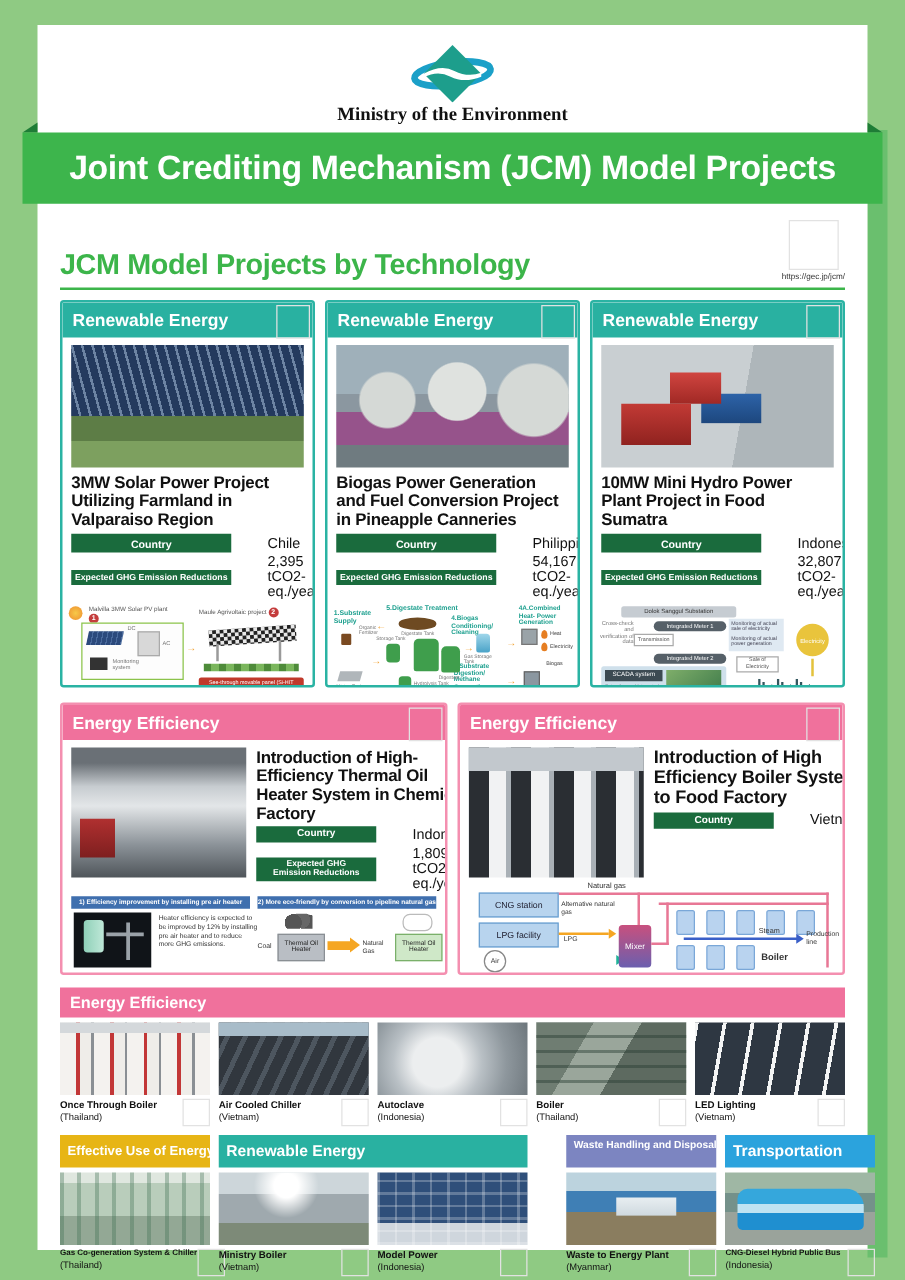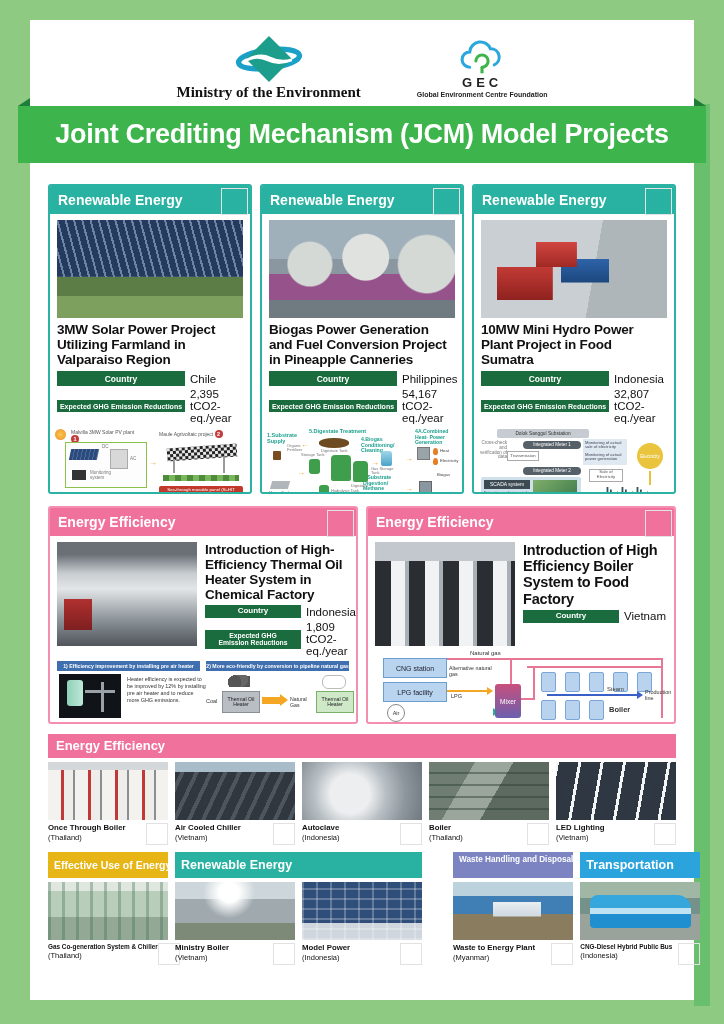--- a/index.html
+++ b/index.html
@@ -34,21 +34,21 @@
   
   .cards-row{display:flex;gap:8px;margin:8px 18px 0;}
   .pcard{flex:1;border:2px solid #2ab3a3;border-radius:3px;height:306px;position:relative;overflow:hidden;background:#fff;}
   .pcard-head{background:#29b1a1;color:#fff;font-weight:bold;font-size:14px;height:28px;line-height:28px;padding-left:8px;}
   .card-qr{position:absolute;top:2px;right:2px;width:25px;height:25px;}
   .pphoto{margin:6px 7px 0;height:98px;}
   .ptitle{margin:5px 7px 2px;font-size:13.5px;line-height:1.1;font-weight:bold;letter-spacing:-0.2px;color:#111;min-height:46px;}
   .prow{display:flex;align-items:center;gap:5px;margin:2px 7px 0;}
   .plabel{background:#1a6b3d;color:#fff;width:128px;text-align:center;font-size:8.5px;font-weight:bold;padding:2.5px 0;flex:none;}
   .plabel.tiny{font-size:7px;}
-  .pval{font-size:11.5px;color:#111;}
+  .pval{font-size:11.5px;color:#111;margin-left:24px;}
   .pdiag{position:relative;margin:5px 5px 0;height:80px;font-size:5.5px;}
   
   .abs{position:absolute;}
   .dlbl{position:absolute;font-weight:bold;color:#1ea08f;line-height:1.08;}
   .glbl{position:absolute;color:#777;line-height:1.05;}
   .numc{display:inline-block;width:8px;height:8px;border-radius:50%;background:#c43c3c;color:#fff;font-size:5.5px;line-height:8px;text-align:center;font-weight:bold;}
   .oar{position:absolute;color:#f0a030;font-weight:bold;font-size:8px;line-height:1;}
   .fact{width:13px;height:14px;background:#33565e;clip-path:polygon(0 100%,0 35%,12% 35%,12% 0,26% 0,26% 35%,38% 35%,38% 18%,52% 18%,52% 35%,62% 35%,62% 55%,100% 30%,100% 100%);}
   .flame{position:absolute;width:5px;height:7px;background:#e67e22;border-radius:50% 50% 50% 50%/60% 60% 40% 40%;}
   
@@ -127,33 +127,31 @@
 
     <div class="logos">
       <div class="moe">
         <svg width="78" height="46" viewBox="0 0 100 60">
           <ellipse cx="50" cy="30" rx="40" ry="12" fill="none" stroke="#1ba0c8" stroke-width="7" transform="rotate(-7 50 30)"></ellipse>
           <polygon points="50,0 80,30 50,60 20,30" fill="#1d9e8c"></polygon>
           <path d="M20,30 Q38,20 52,27 Q66,34 80,29 L80,33 Q62,40 48,33 Q34,26 20,34 Z" fill="#ffffff"></path>
         </svg>
         <div class="moe-name">Ministry of the Environment</div>
       </div>
-      <div class="gec">
-        <svg width="46" height="38" viewBox="0 0 60 48">
-          <path d="M14,36 a10,10 0 0 1 0,-20 a14,14 0 0 1 27,-4 a11,11 0 0 1 5,21" fill="none" stroke="#2aa7dc" stroke-width="4" stroke-linecap="round"></path>
-          <path d="M22,28 a8,8 0 1 1 8,8" fill="none" stroke="#3cb54a" stroke-width="4" stroke-linecap="round"></path>
-          <line x1="30" y1="36" x2="30" y2="44" stroke="#3cb54a" stroke-width="4"></line>
-        </svg>
-        <div class="gec-acronym">GEC</div>
-        <div class="gec-name">Global Environment Centre Foundation</div>
-      </div>
     </div>
 
     <div class="ribbon-space"></div>
 
+    <div class="section-head">
+      <div class="section-title">JCM Model Projects by Technology</div>
+      <div class="section-qr">
+        <div class="qr" style="width:38px;height:38px;"></div>
+        <div class="url">https://gec.jp/jcm/</div>
+      </div>
+    </div>
 
     <div class="cards-row">
 
       <div class="pcard">
         <div class="pcard-head">Renewable Energy</div>
         <div class="qr card-qr"></div>
         <div class="pphoto ph-solar-main"></div>
         <div class="ptitle">3MW Solar Power Project Utilizing Farmland in Valparaiso Region</div>
         <div class="prow">
           <div class="plabel">Country</div>

